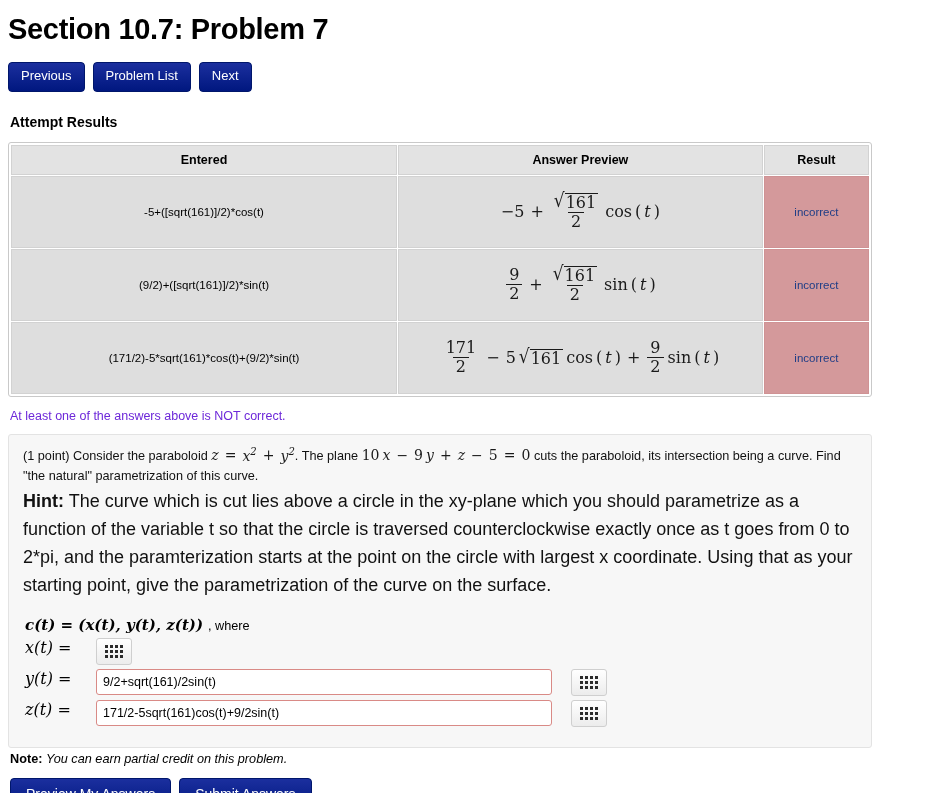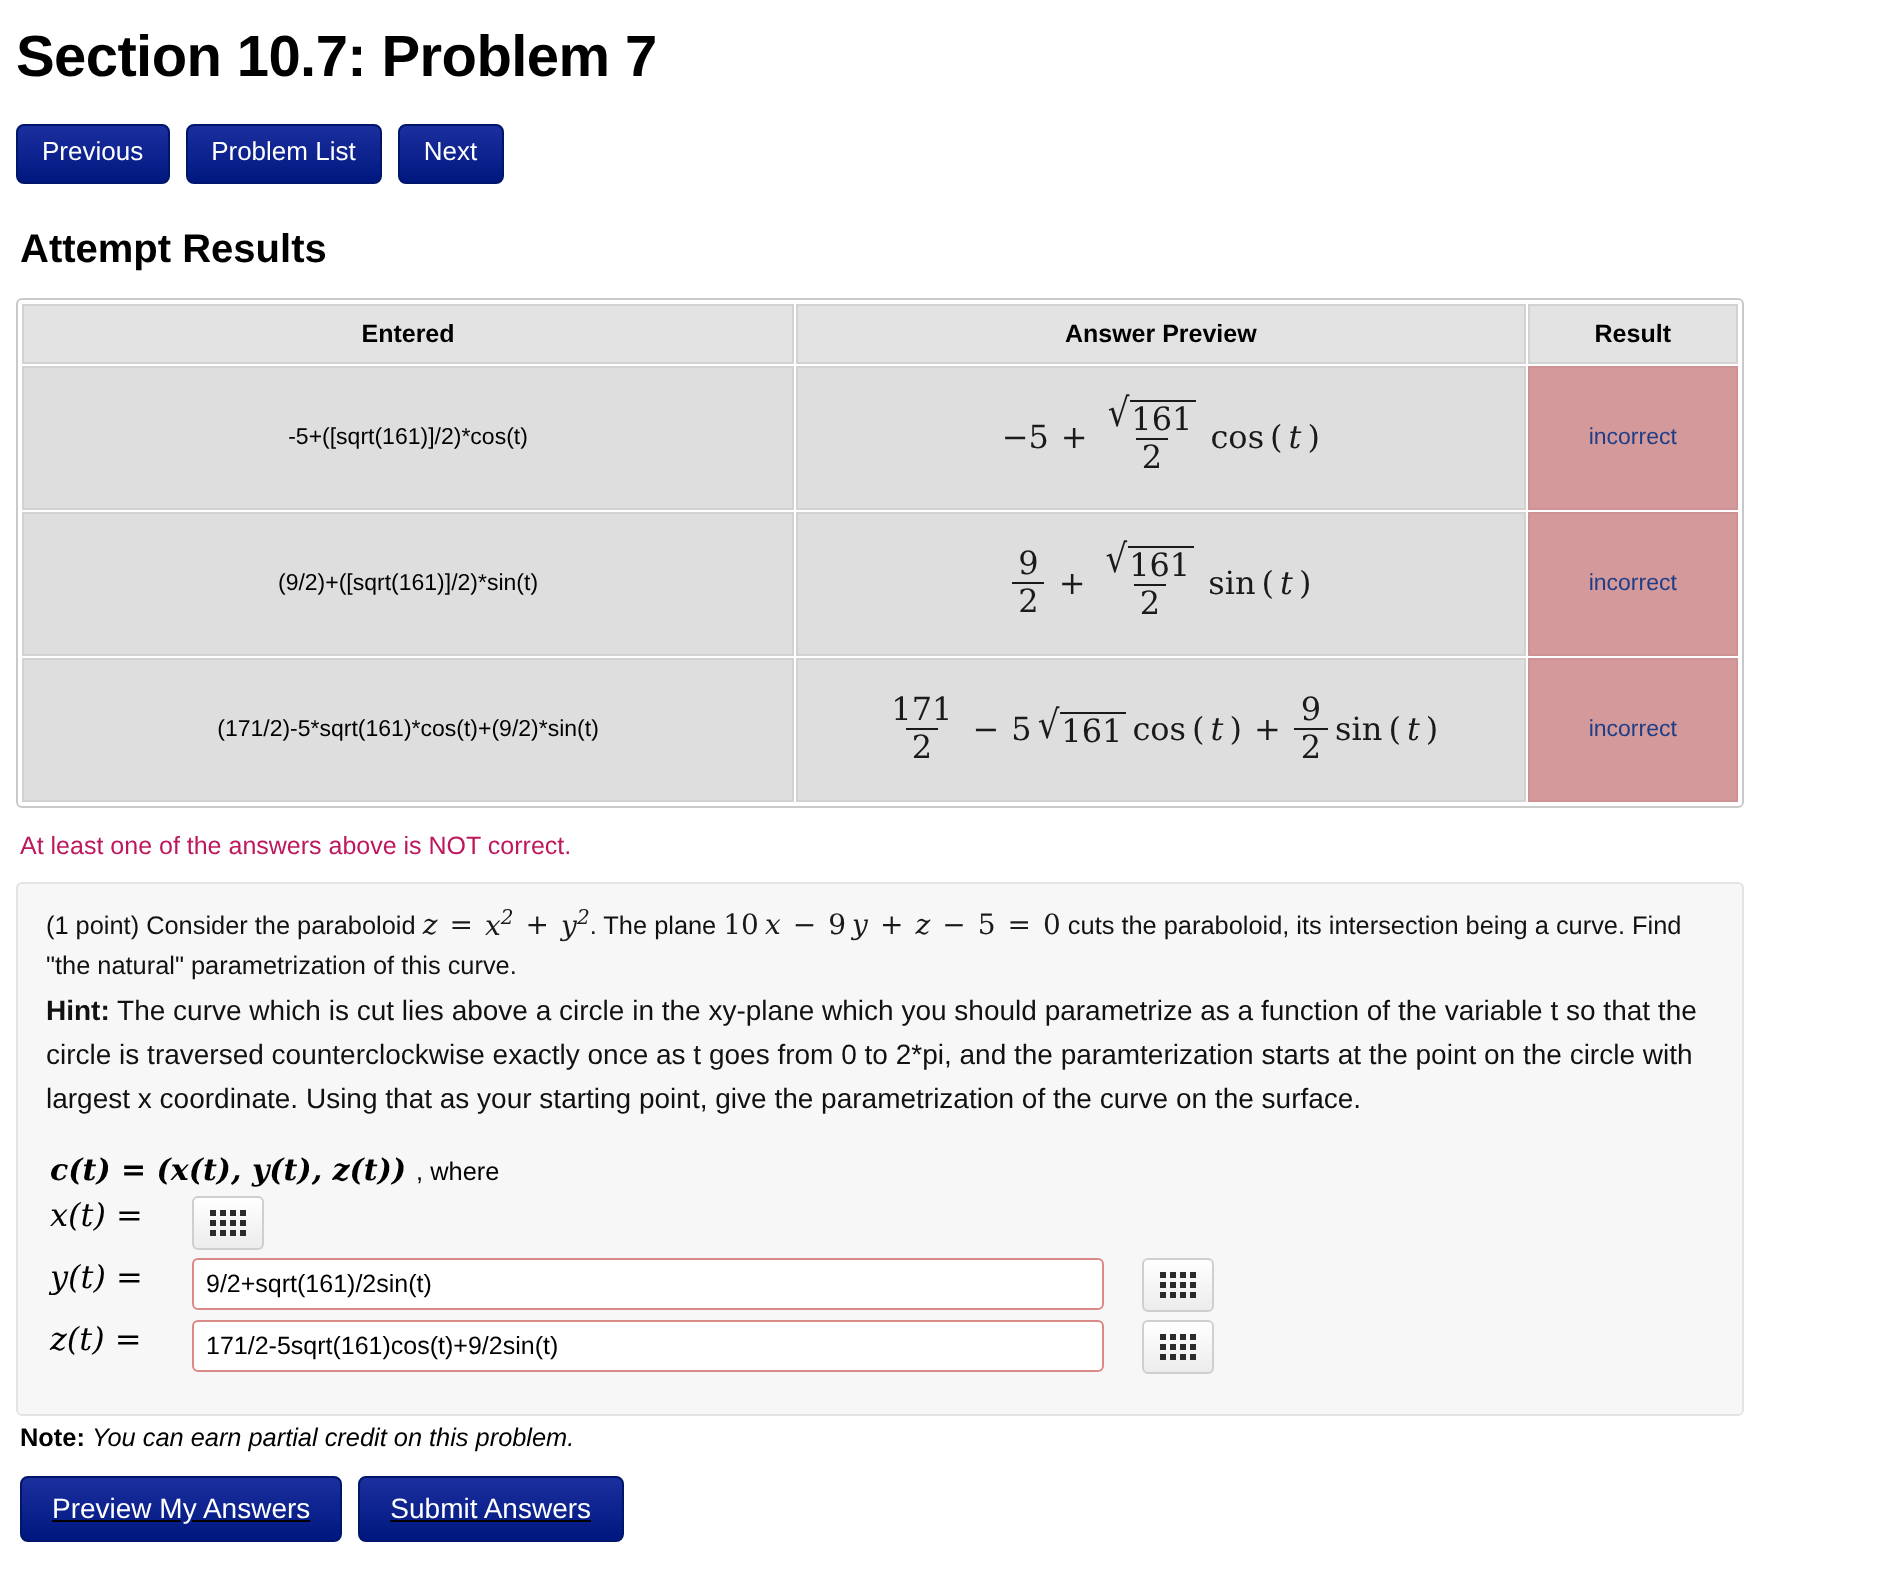--- a/index.html
+++ b/index.html
@@ -34,21 +34,21 @@
     font-family: "Liberation Sans", sans-serif;
     padding: 6px 12px 7px 12px;
     cursor: pointer;
     line-height: 1.15;
     white-space: nowrap;
   }
   .btn.big { padding: 7px 15px 8px 15px; font-size: 14px; }
 
   
   .section-label {
-    font-size: 20px; font-weight: bold;
+    font-size: 14px; font-weight: bold;
     margin: 0 0 12px 2px;
   }
 
   
   .results-wrap {
     width: 864px;
     border: 1px solid #c9c9c9;
     border-radius: 3px;
     background: #ffffff;
     padding: 1px;
@@ -108,35 +108,35 @@
   .frac .num { padding: 0 3px 1px 3px; }
   .frac .den { padding: 1px 3px 0 3px; border-top: 1.2px solid #1a1a1a; }
   .sqrt { display: inline-flex; align-items: flex-start; }
   .sqrt .radical { font-size: 17px; line-height: 1; transform: scaleY(1.15) translateY(-0.5px); }
   .sqrt .rad-body { border-top: 1.2px solid #1a1a1a; padding: 1px 2px 0 1px; }
   .func { font-family: "DejaVu Serif", "Liberation Serif", serif; font-style: normal; }
   .sup { font-size: 0.72em; vertical-align: super; font-style: italic; }
 
   
   .warning {
-    color: #be185d;
+    color: #6d28d9;
     font-size: 12.5px;
     margin: 12px 0 11px 2px;
   }
 
   
   .panel {
     width: 864px;
     background: #f7f7f7;
     border: 1px solid #e3e3e3;
     border-radius: 3px;
     padding: 12px 14px 16px 14px;
   }
   .ptext { font-size: 12.7px; line-height: 1.55; color: #111; }
-  .hint { font-size: 14px; line-height: 1.55; margin-top: 2px; color: #111; }
+  .hint { font-size: 18px; line-height: 1.55; margin-top: 2px; color: #111; }
 
   
   .where-line {
     margin: 16px 0 4px 2px;
     display: flex; align-items: baseline; gap: 5px;
     font-size: 12.7px;
   }
   .bold-math {
     font-family: "DejaVu Serif", "Liberation Serif", serif;
     font-weight: bold; font-style: italic; font-size: 15px;

